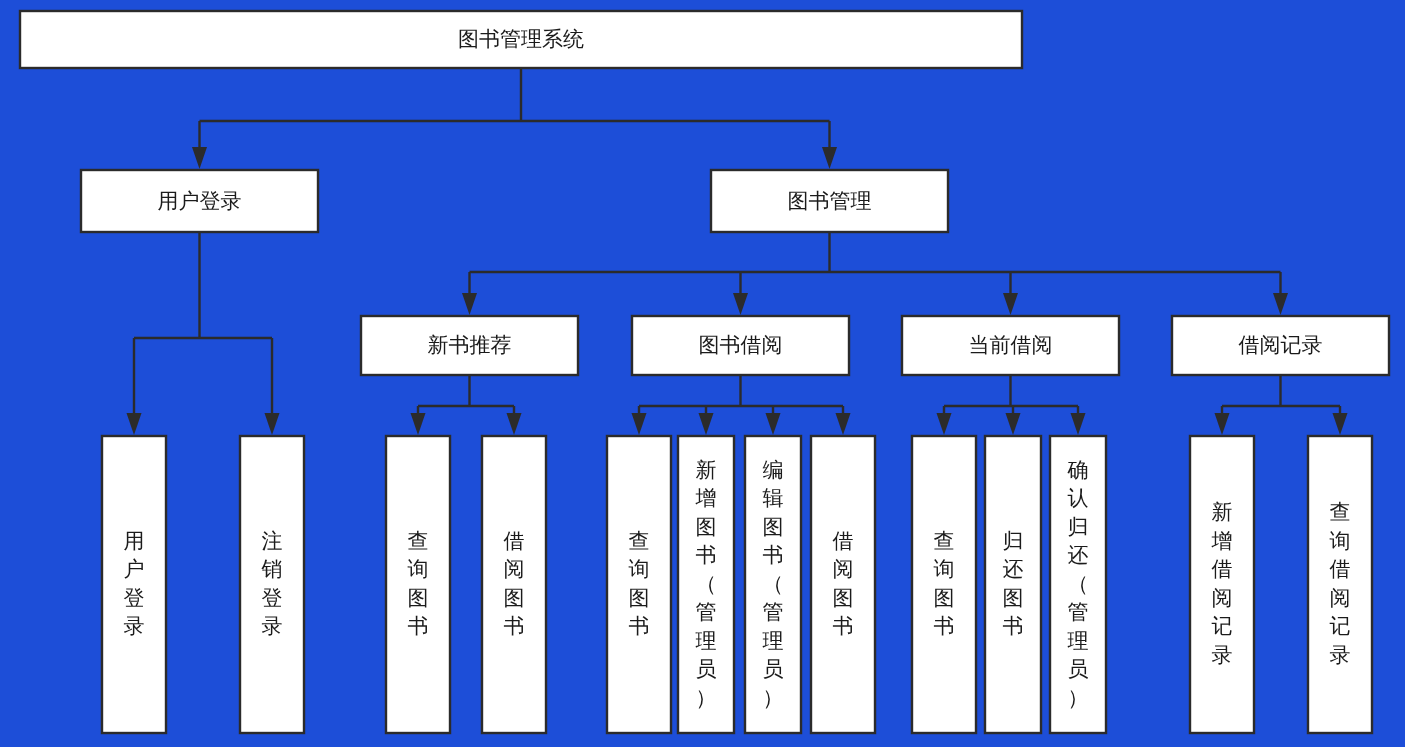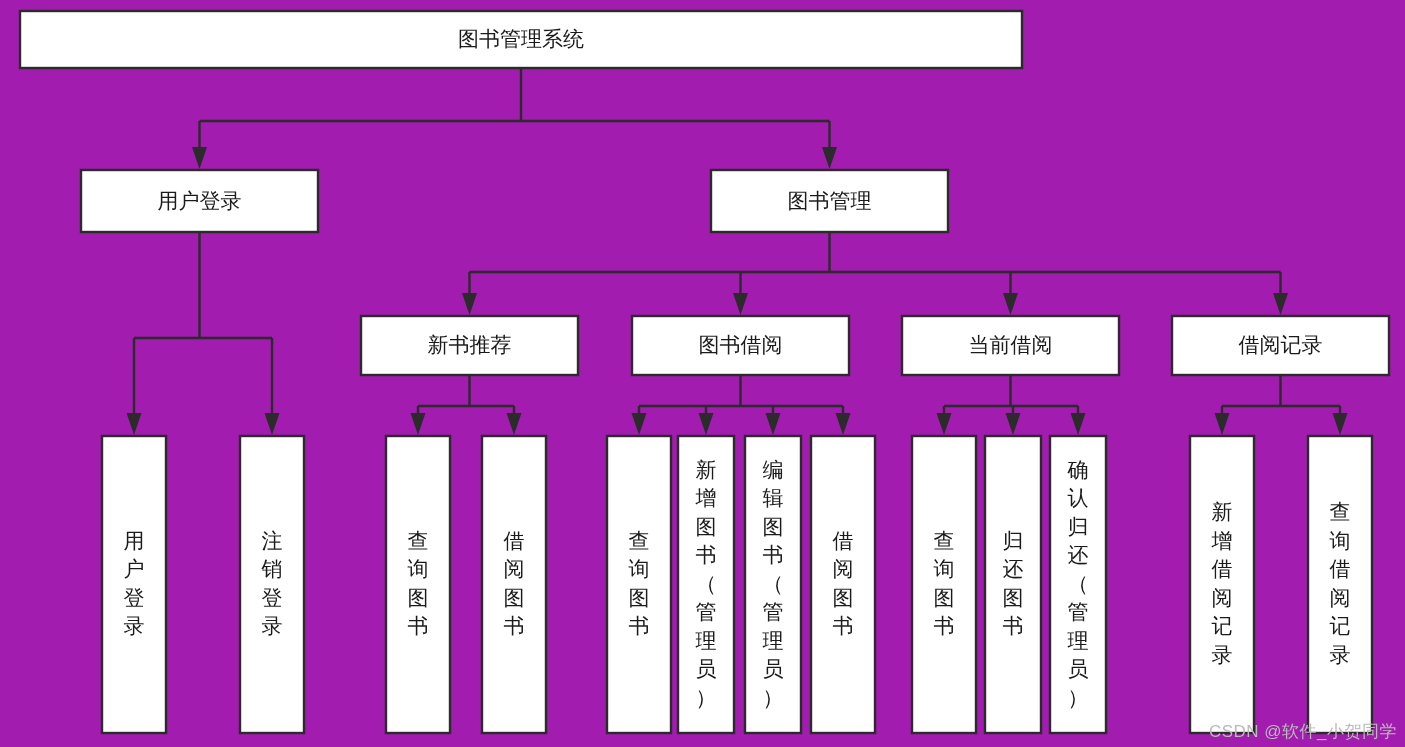--- a/index.html
+++ b/index.html
@@ -11,21 +11,21 @@
   body {
     width: 1405px;
     height: 747px;
     overflow: hidden;
     font-family: "Liberation Sans", "DejaVu Sans", sans-serif;
   }
   #diagram-root {
     position: relative;
     width: 1405px;
     height: 747px;
-    background: #a21caf;
+    background: #1d4ed8;
   }
   svg#tree-svg {
     position: absolute;
     left: 0;
     top: 0;
     width: 1405px;
     height: 747px;
     display: block;
   }
   .node-box {
@@ -208,15 +208,14 @@
           <text x="1222" y="0" class="node-label-v"><tspan x="1222" y="519.25">新</tspan><tspan x="1222" y="547.75">增</tspan><tspan x="1222" y="576.25">借</tspan><tspan x="1222" y="604.75">阅</tspan><tspan x="1222" y="633.25">记</tspan><tspan x="1222" y="661.75">录</tspan></text>
         </g>
         <g>
           <rect x="1308" y="436" width="64" height="297" rx="0" ry="0" class="node-box"></rect>
           <text x="1340" y="0" class="node-label-v"><tspan x="1340" y="519.25">查</tspan><tspan x="1340" y="547.75">询</tspan><tspan x="1340" y="576.25">借</tspan><tspan x="1340" y="604.75">阅</tspan><tspan x="1340" y="633.25">记</tspan><tspan x="1340" y="661.75">录</tspan></text>
         </g>
       </g>
 
   </svg>
 
-  <div class="watermark">CSDN @软件_小贺同学</div>
 
 </div>
 
 </body></html>

